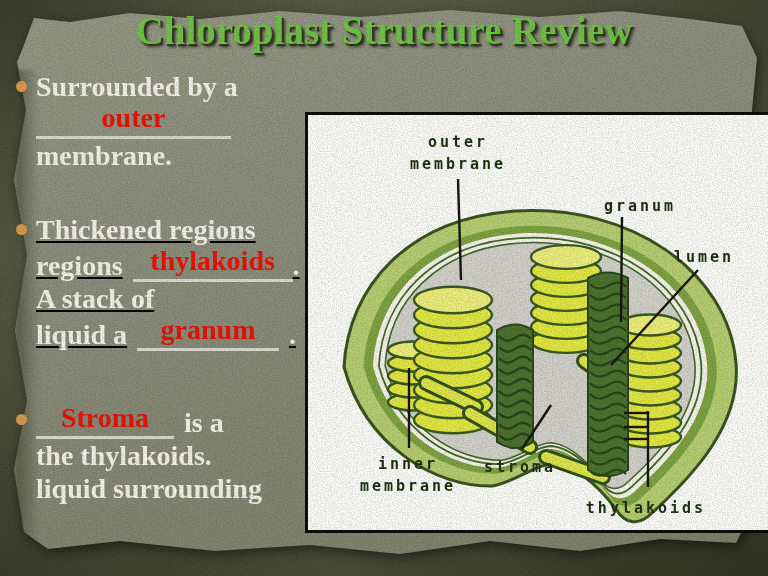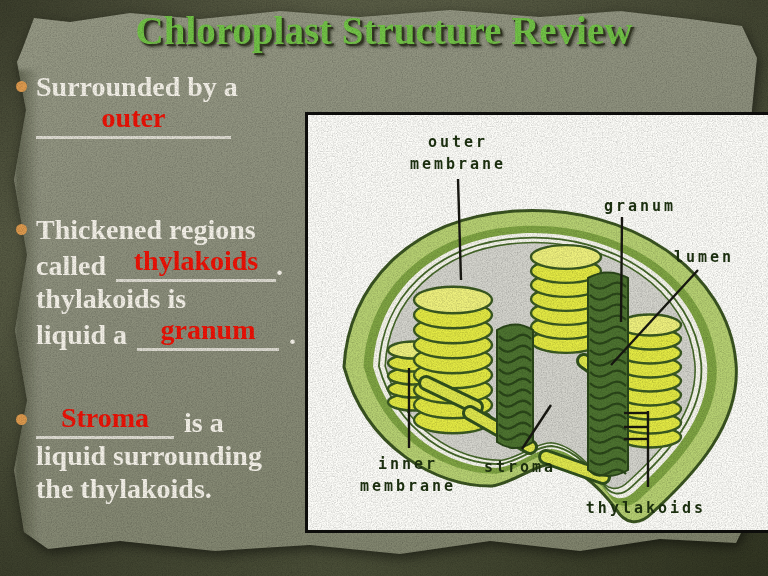--- a/index.html
+++ b/index.html
@@ -44,21 +44,21 @@
   }
 
   .bullet { position:absolute; left:14px; display:flex; z-index:3; }
   .bullet .marker {
     width:11px; height:11px; border-radius:50%;
     background:#dd9a4e; margin:11px 9px 0 2px; flex:0 0 auto;
   }
   .btxt { color:#f6f3ea; font-weight:bold; font-size:28px; line-height:33px; }
   .ln { white-space:nowrap; }
   .g1 { top:70px; }
-  .g2 { top:213px; }
+  .g2 { top:213px;text-decoration:underline; }
   .g3 { top:403px;font-family:Liberation Serif, serif; }
 
   .blank {
     display:inline-block; text-align:center; vertical-align:bottom;
     border-bottom:3px solid #dedcd2; line-height:33px;
   }
   .w195 { width:195px; } .w160 { width:160px; } .w142 { width:142px; } .w138 { width:138px; }
   .ans { color:#ee1206; position:relative; top:-2px; }
   .sp { display:inline-block; width:10px; }
 
@@ -82,39 +82,40 @@
     <div class="paper"></div>
   </div>
 
   <h1 class="title">Chloroplast Structure Review</h1>
 
   <div class="bullet g1">
     <span class="marker"></span>
     <div class="btxt">
       <div class="ln"><span>Surrounded by a</span></div>
       <div class="ln"><span class="blank w195"><span class="ans">outer</span></span></div>
+      <div class="ln"><span>membrane.</span></div>
     </div>
   </div>
 
   <div class="bullet g2">
     <span class="marker"></span>
     <div class="btxt">
       <div class="ln"><span>Thickened regions</span></div>
-      <div class="ln"><span>called</span><span class="sp"></span><span class="blank w160"><span class="ans">thylakoids</span></span><span>.</span></div>
-      <div class="ln"><span>thylakoids is</span></div>
+      <div class="ln"><span>regions</span><span class="sp"></span><span class="blank w160"><span class="ans">thylakoids</span></span><span>.</span></div>
+      <div class="ln"><span>A stack of</span></div>
       <div class="ln"><span>liquid a</span><span class="sp"></span><span class="blank w142"><span class="ans">granum</span></span><span class="sp"></span><span>.</span></div>
     </div>
   </div>
 
   <div class="bullet g3">
     <span class="marker"></span>
     <div class="btxt">
       <div class="ln"><span class="blank w138"><span class="ans">Stroma</span></span><span class="sp"></span><span>is a</span></div>
+      <div class="ln"><span>the thylakoids.</span></div>
       <div class="ln"><span>liquid surrounding</span></div>
-      <div class="ln"><span>the thylakoids.</span></div>
     </div>
   </div>
 
   <div class="diagram-panel">
     <svg id="chloro" viewBox="0 0 438 415" width="438" height="415">
       <g id="membranes">
           <path d="M 36 252 C 40 172, 100 103, 208 96 C 322 89, 420 156, 428 248 C 433 308, 388 358, 344 398 C 330 412, 316 408, 308 394 C 288 368, 266 351, 246 349 C 227 349, 208 367, 184 371 C 128 372, 58 332, 36 252 Z" fill="#b6d072" transform="translate(0 0) scale(1)" stroke="#3a5421" stroke-width="3"></path>
           <path d="M 36 252 C 40 172, 100 103, 208 96 C 322 89, 420 156, 428 248 C 433 308, 388 358, 344 398 C 330 412, 316 408, 308 394 C 288 368, 266 351, 246 349 C 227 349, 208 367, 184 371 C 128 372, 58 332, 36 252 Z" fill="#7fa443" transform="translate(23.199999999999996 24.799999999999994) scale(0.9)"></path>
           <path d="M 36 252 C 40 172, 100 103, 208 96 C 322 89, 420 156, 428 248 C 433 308, 388 358, 344 398 C 330 412, 316 408, 308 394 C 288 368, 266 351, 246 349 C 227 349, 208 367, 184 371 C 128 372, 58 332, 36 252 Z" fill="#f6f6ec" transform="translate(34.336000000000006 36.70400000000001) scale(0.852)"></path>
           <path d="M 36 252 C 40 172, 100 103, 208 96 C 322 89, 420 156, 428 248 C 433 308, 388 358, 344 398 C 330 412, 316 408, 308 394 C 288 368, 266 351, 246 349 C 227 349, 208 367, 184 371 C 128 372, 58 332, 36 252 Z" fill="none" transform="translate(41.296000000000014 44.14400000000001) scale(0.822)" stroke="#46682a" stroke-width="2.2"></path>

